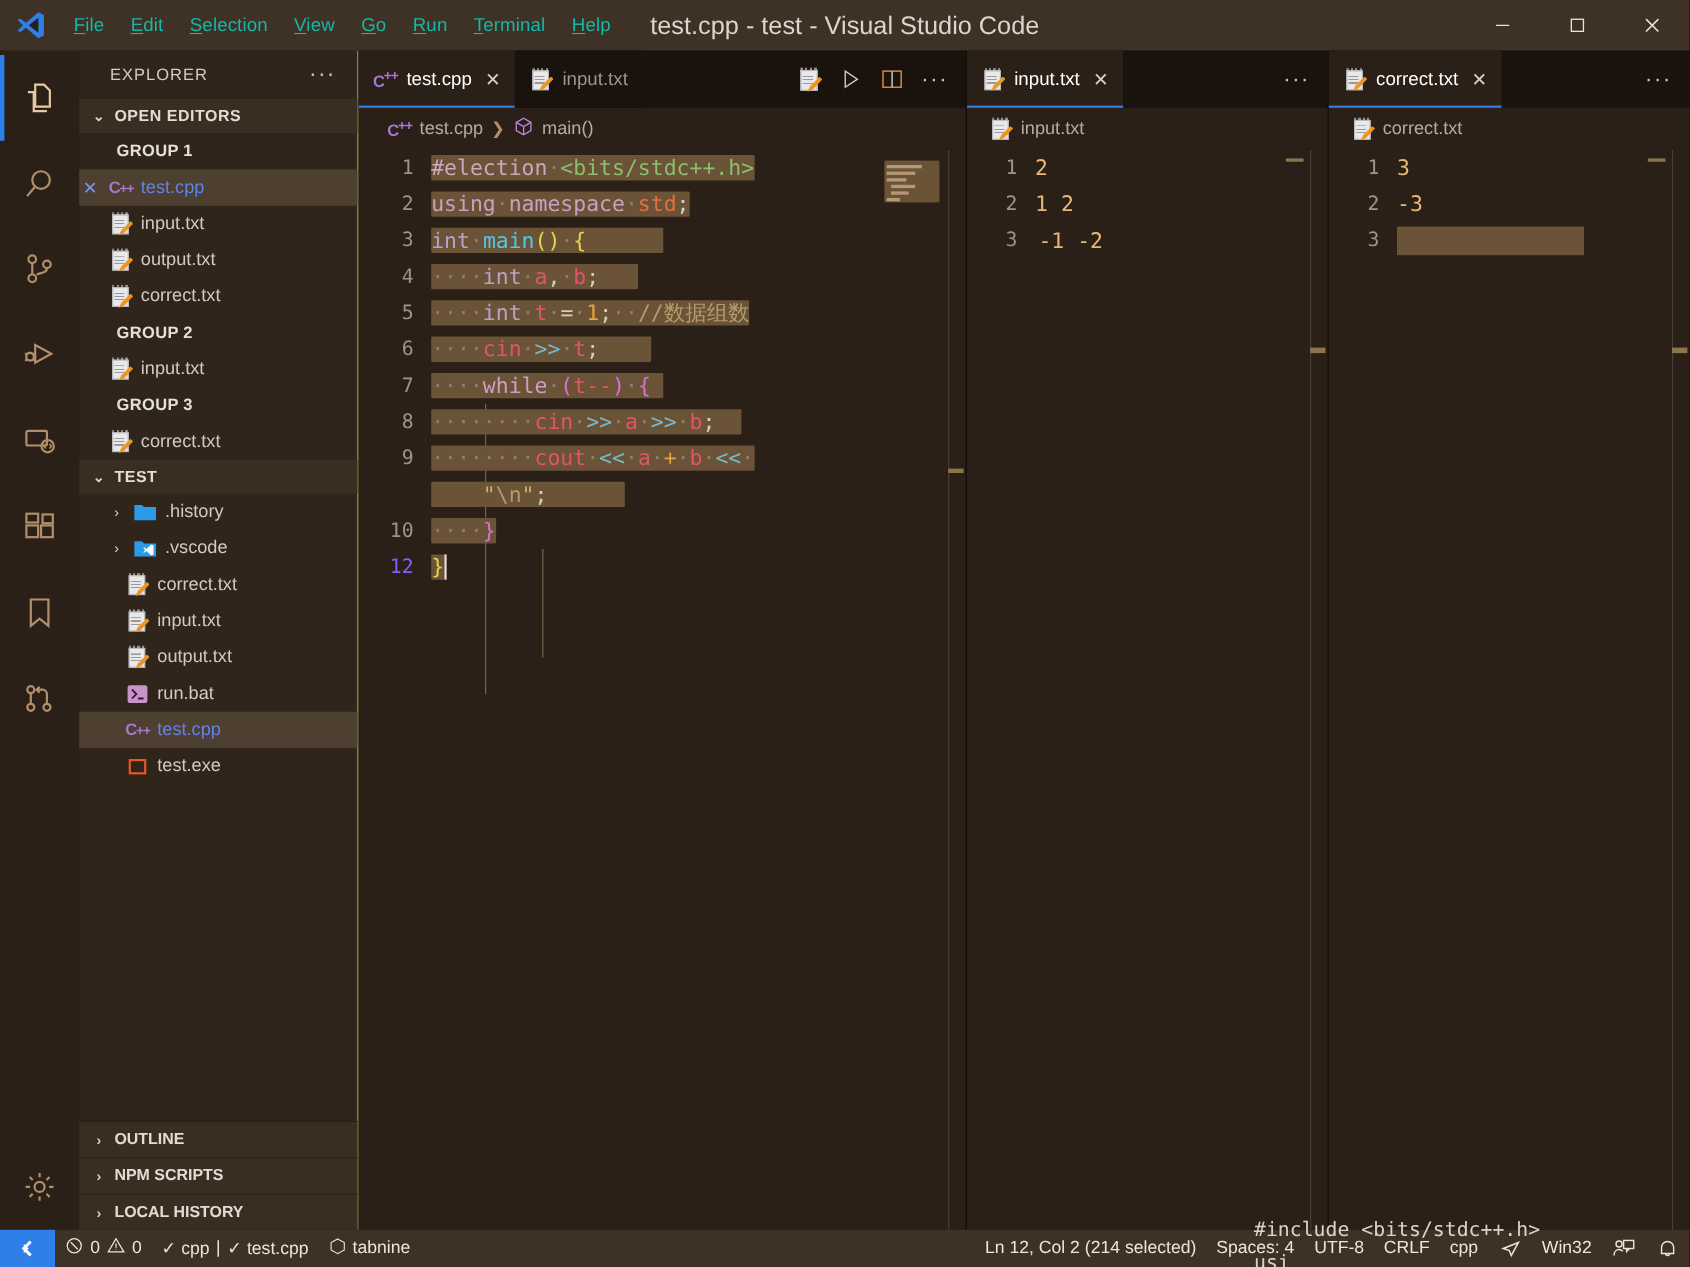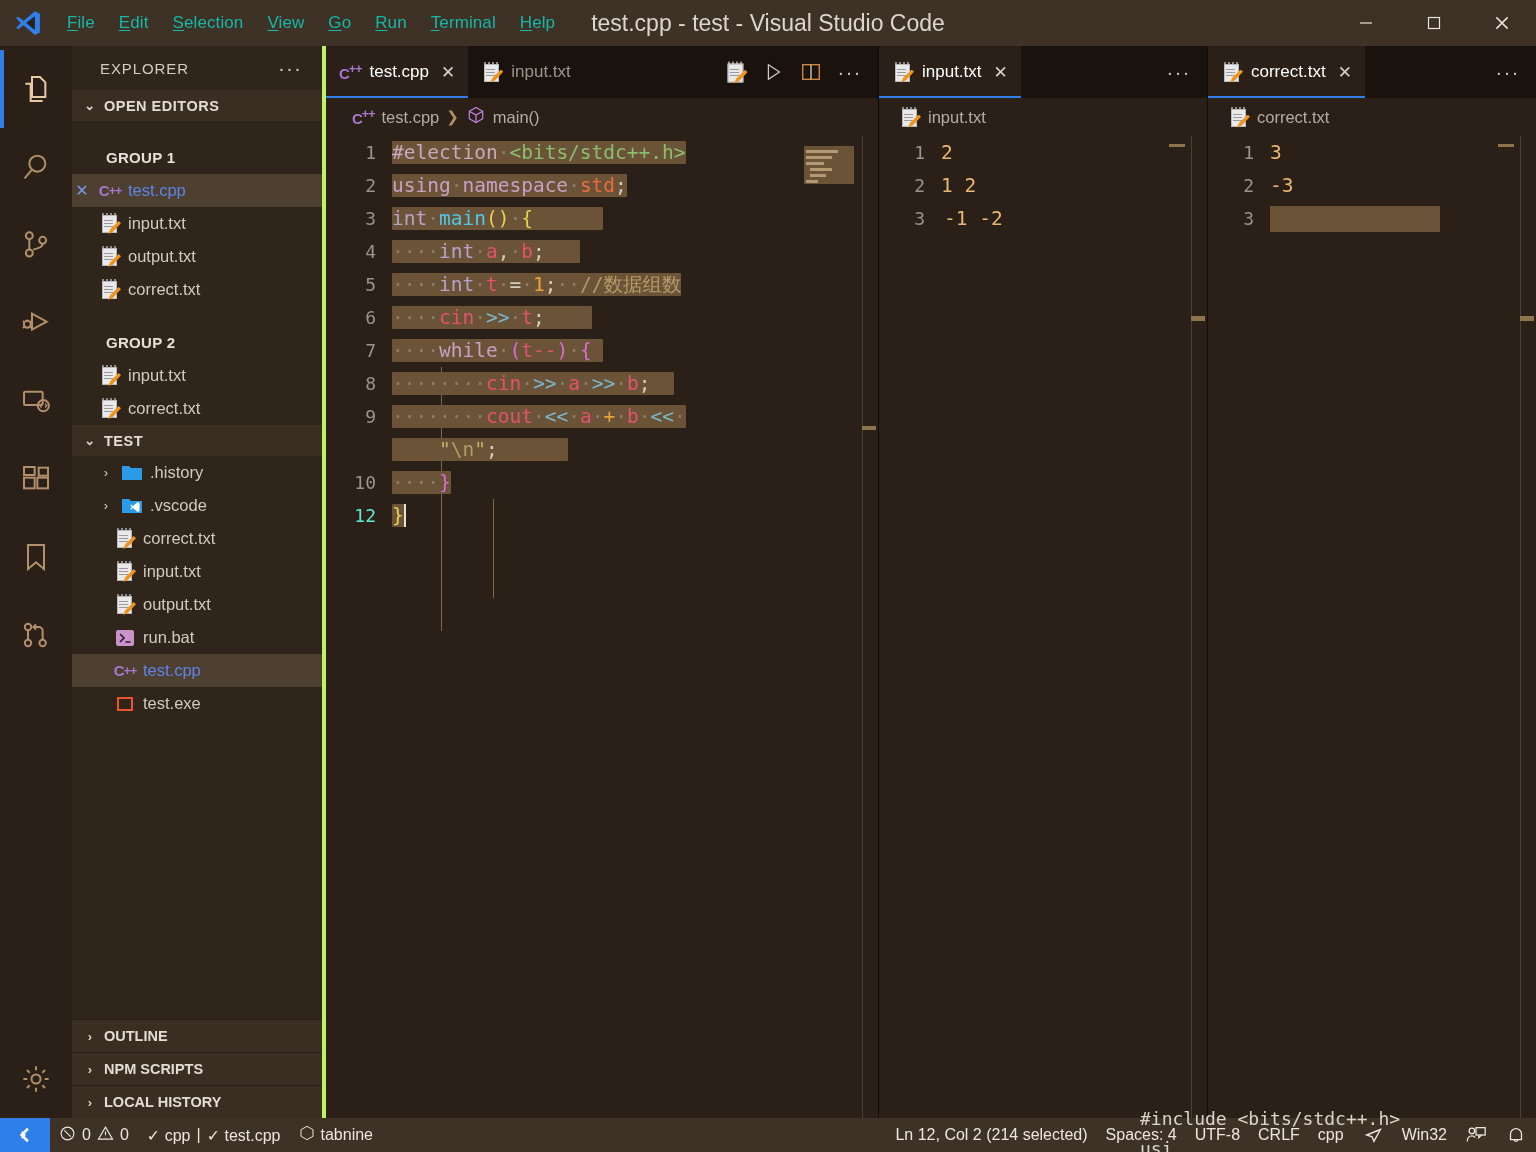--- a/index.html
+++ b/index.html
@@ -51,36 +51,36 @@
   .act.active svg { stroke: #e8c9a4; }
   .act.active::before {
     content:""; position: absolute; left: 0; top: 0; bottom: 0; width: 4px; background: #2f7fe8;
   }
   #act-spacer { flex: 1; }
 
   
   #sidebar {
     width: 254px; flex: 0 0 254px; background: #30251a;
     display: flex; flex-direction: column; color: #cdc5bb;
-    border-right: 4px solid #bef264;
+    border-right: 1px solid #bef264;
   }
   #sb-header {
     height: 44px; display: flex; align-items: center;
     padding: 0 8px 0 28px; font-size: 15px; letter-spacing: .9px; color: #d4ccc2;
   }
   #sb-header .dots { margin-left: auto; color: #cfc7bd; font-size: 21px; letter-spacing: 1px; padding-right: 12px;}
   .section-head {
     height: 31px; display: flex; align-items: center; gap: 6px;
     padding-left: 10px; font-size: 14.5px; font-weight: bold;
     letter-spacing: .5px; color: #e3dcd3; background: #3a2e22; cursor: pointer;
   }
   .chev { width: 16px; display:inline-block; text-align:center; font-size: 13px; color:#d9d2c9; }
   .grouplabel {
     height: 33px; display: flex; align-items: center; padding-left: 34px;
-    font-size: 15px; font-weight: bold; color: #e6e0d7; letter-spacing: .3px; margin-top: 20px;
+    font-size: 15px; font-weight: bold; color: #e6e0d7; letter-spacing: .3px;
   }
   .frow {
     height: 33px; display: flex; align-items: center; gap: 7px;
     font-size: 16.5px; color: #d2cac0; cursor: pointer; padding-right: 6px;
   }
   .frow.selected { background: #4d4031; }
   .frow .name.cppsel { color: #5f84e8; }
   .ficon { width: 22px; height: 22px; flex: 0 0 22px; display: flex; align-items: center; justify-content: center; }
   .closeX { width: 20px; flex: 0 0 20px; color: #7b97f0; font-size: 16px; text-align: center; }
   #tree-spacer { flex: 1; }
@@ -139,21 +139,21 @@
   
   .codearea {
     position: absolute; inset: 0;
     font-family: "DejaVu Sans Mono", monospace; font-size: 19.5px; line-height: 33px;
   }
   .cline { display: flex; height: 33px; align-items: center; white-space: pre; }
   .gut {
     width: 66px; flex: 0 0 66px; text-align: right; padding-right: 16px;
     color: #9d9489; font-size: 18px; font-family: "DejaVu Sans Mono", monospace;
   }
-  .gut.cur { color: #5eead4; }
+  .gut.cur { color: #8b5cf6; }
   .codetxt { position: relative; }
   .sel { background: #6b5338; border-radius: 1px; }
   .dot { color: #8b7e6d; }
 
   .tk-pre   { color: #c8a9bd; }
   .tk-str   { color: #8bbf6e; }
   .tk-kw    { color: #c9a0c4; }
   .tk-type  { color: #b7a3c9; }
   .tk-fn    { color: #4ec9e8; }
   .tk-var   { color: #e2526d; }
@@ -378,20 +378,21 @@
           <span class="npad">
             <span class="rings"></span>
             <span class="sheet"></span>
             <span class="lines"></span>
             <span class="pencil"></span>
           </span>
         </span>
       <span class="name">input.txt</span>
     </div>
 
+    <div class="grouplabel">GROUP 3</div>
     <div class="frow">
       <span class="closeX"></span>
       <span class="ficon">
           <span class="npad">
             <span class="rings"></span>
             <span class="sheet"></span>
             <span class="lines"></span>
             <span class="pencil"></span>
           </span>
         </span>

